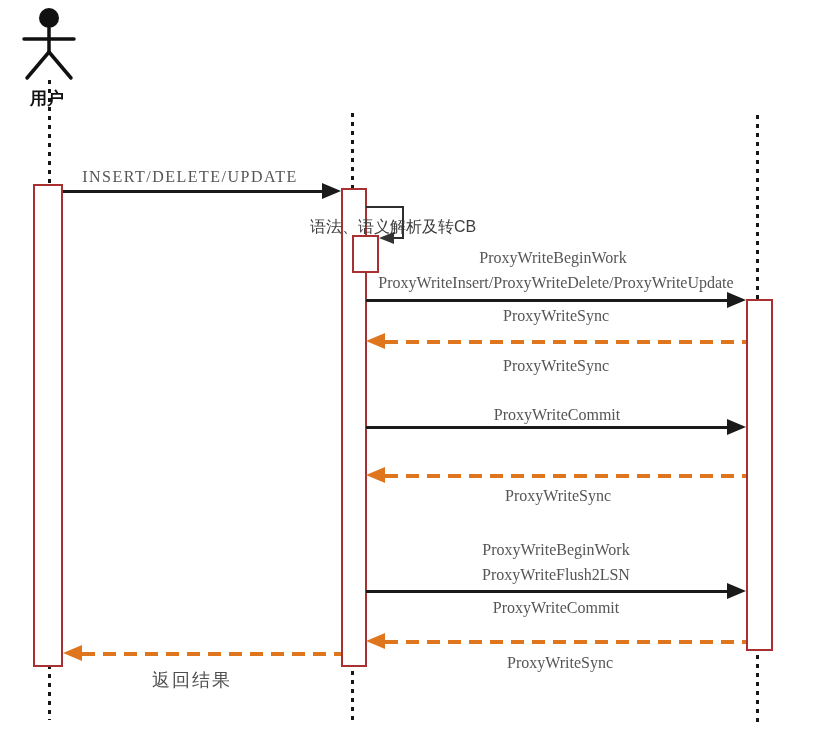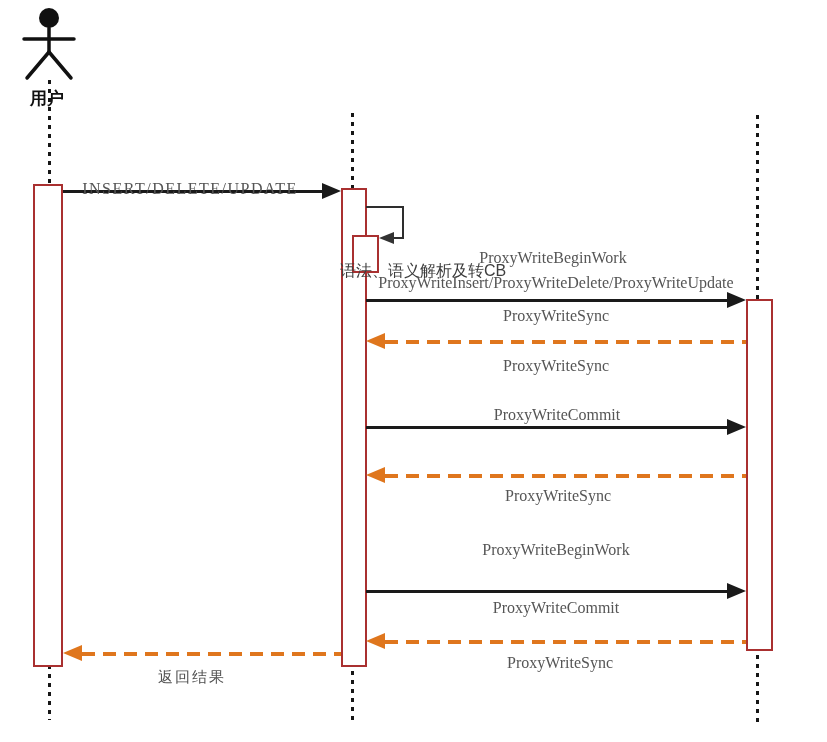--- a/index.html
+++ b/index.html
@@ -24,21 +24,21 @@
   .seg{position:absolute;background:#2e2e2e;z-index:4;}
   .ah{position:absolute;width:0;height:0;z-index:5;}
   .ah.r{border-top:8px solid transparent;border-bottom:8px solid transparent;border-left:19px solid #1a1a1a;}
   .ah.lo{border-top:8px solid transparent;border-bottom:8px solid transparent;border-right:19px solid #df761d;}
   .ah.ld{border-top:6px solid transparent;border-bottom:6px solid transparent;border-right:15px solid #333;}
   
   .mlabel{position:absolute;transform:translateX(-50%);white-space:nowrap;z-index:6;
           font-family:"Liberation Serif",serif;font-size:16px;color:#555;}
   .mlabel.spread{letter-spacing:1.5px;}
   .mlabel.cjk{transform:none;font-family:"Liberation Sans",sans-serif;font-size:16px;color:#3d3d3d;}
-  .mlabel.cjk2{font-family:"Liberation Serif",serif;font-size:15px;color:#4f4f4f;letter-spacing:2px;}
+  .mlabel.cjk2{font-family:"Liberation Serif",serif;font-size:18px;color:#4f4f4f;letter-spacing:2px;}
 </style>
 </head>
 <body>
 
 <div id="stage">
 
   <div class="lifeline" style="left:48px;top:80px;height:640px;"></div>
   <div class="lifeline" style="left:351px;top:113px;height:609px;"></div>
   <div class="lifeline" style="left:756px;top:115px;height:607px;"></div>
 
@@ -50,29 +50,29 @@
     <line x1="29" y1="46" x2="51" y2="72" stroke="#111" stroke-width="3.5" stroke-linecap="round"></line>
   </svg>
   <div class="actor-label" style="left:30px;top:87px;">用户</div>
 
 
   <div class="act" style="left:33px;top:184px;width:30px;height:483px;"></div>
   <div class="act" style="left:341px;top:188px;width:26px;height:479px;"></div>
   <div class="act nested" style="left:352px;top:235px;width:27px;height:38px;"></div>
   <div class="act" style="left:746px;top:299px;width:27px;height:352px;"></div>
 
-  <div class="mlabel spread" style="left:190px;top:180px;">INSERT/DELETE/UPDATE</div>
+  <div class="mlabel spread" style="left:190px;top:168px;">INSERT/DELETE/UPDATE</div>
   <div class="sline" style="left:63px;top:190px;width:261px;"></div>
   <div class="ah r" style="left:322px;top:183px;"></div>
 
   <div class="seg" style="left:366px;top:206px;width:38px;height:2px;"></div>
   <div class="seg" style="left:402px;top:206px;width:2px;height:33px;"></div>
   <div class="seg" style="left:393px;top:237px;width:11px;height:2px;"></div>
   <div class="ah ld" style="left:379px;top:232px;"></div>
-  <div class="mlabel cjk" style="left:340px;top:217px;margin-top:44px;">语法、语义解析及转CB</div>
+  <div class="mlabel cjk" style="left:310px;top:217px;">语法、语义解析及转CB</div>
 
   <div class="mlabel" style="left:553px;top:249px;">ProxyWriteBeginWork</div>
   <div class="mlabel" style="left:556px;top:274px;">ProxyWriteInsert/ProxyWriteDelete/ProxyWriteUpdate</div>
   <div class="sline" style="left:366px;top:299px;width:362px;"></div>
   <div class="ah r" style="left:727px;top:292px;"></div>
 
   <div class="mlabel" style="left:556px;top:307px;">ProxyWriteSync</div>
   <div class="dline" style="left:385px;top:340px;width:361px;"></div>
   <div class="ah lo" style="left:366px;top:333px;"></div>
 
@@ -80,20 +80,21 @@
 
   <div class="mlabel" style="left:557px;top:406px;">ProxyWriteCommit</div>
   <div class="sline" style="left:366px;top:426px;width:362px;"></div>
   <div class="ah r" style="left:727px;top:419px;"></div>
 
   <div class="dline" style="left:385px;top:474px;width:361px;"></div>
   <div class="ah lo" style="left:366px;top:467px;"></div>
   <div class="mlabel" style="left:558px;top:487px;">ProxyWriteSync</div>
 
   <div class="mlabel" style="left:556px;top:541px;">ProxyWriteBeginWork</div>
+  <div class="mlabel" style="left:556px;top:566px;">ProxyWriteFlush2LSN</div>
   <div class="sline" style="left:366px;top:590px;width:362px;"></div>
   <div class="ah r" style="left:727px;top:583px;"></div>
 
   <div class="mlabel" style="left:556px;top:599px;">ProxyWriteCommit</div>
 
   <div class="dline" style="left:385px;top:640px;width:361px;"></div>
   <div class="ah lo" style="left:366px;top:633px;"></div>
   <div class="mlabel" style="left:560px;top:654px;">ProxyWriteSync</div>
 
   <div class="dline" style="left:82px;top:652px;width:259px;"></div>

